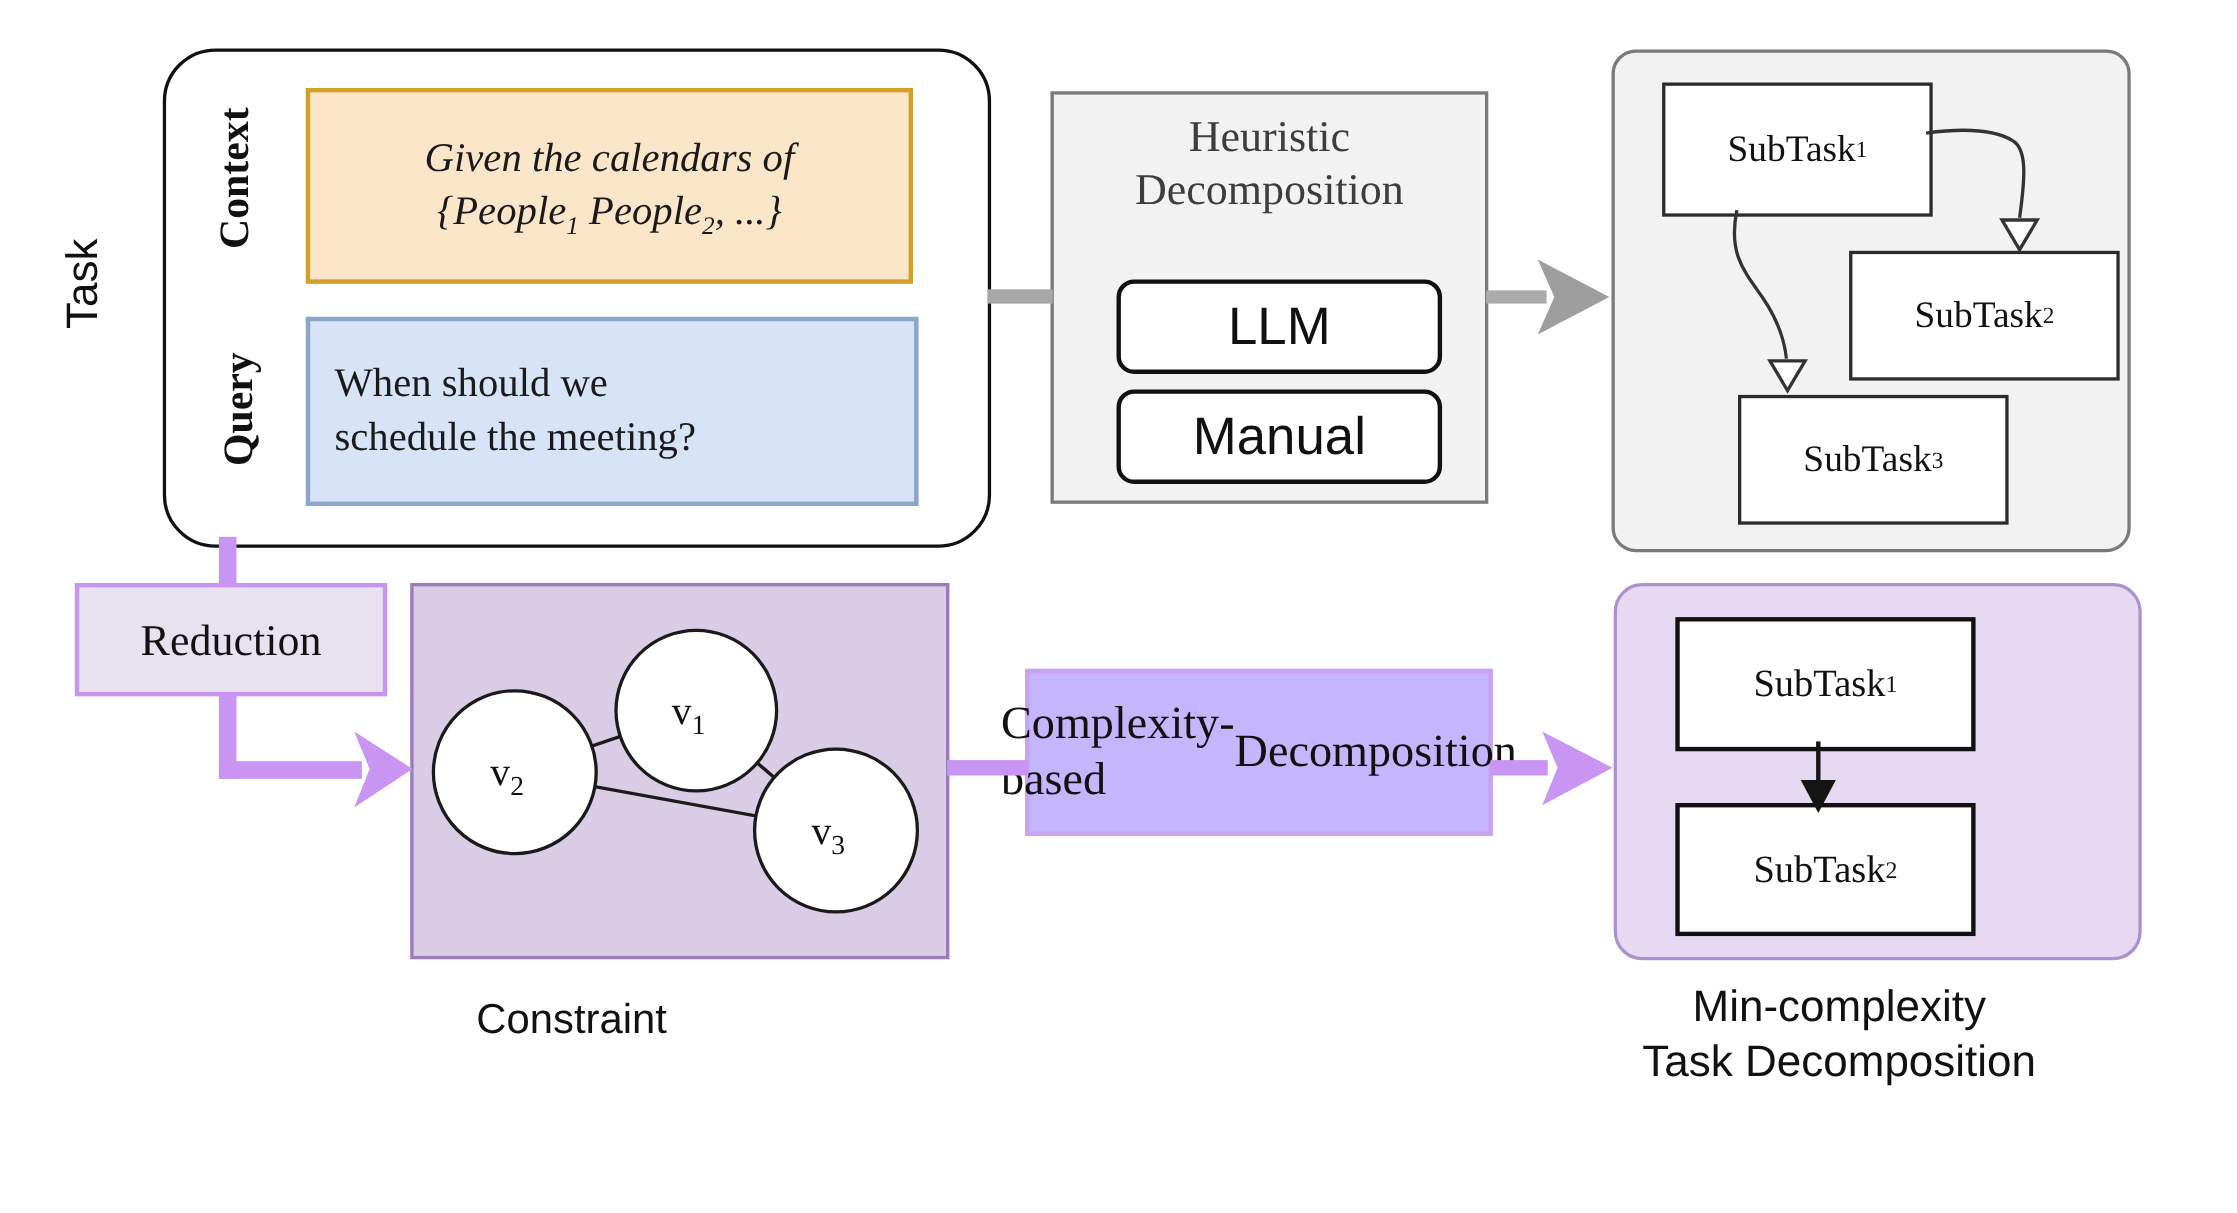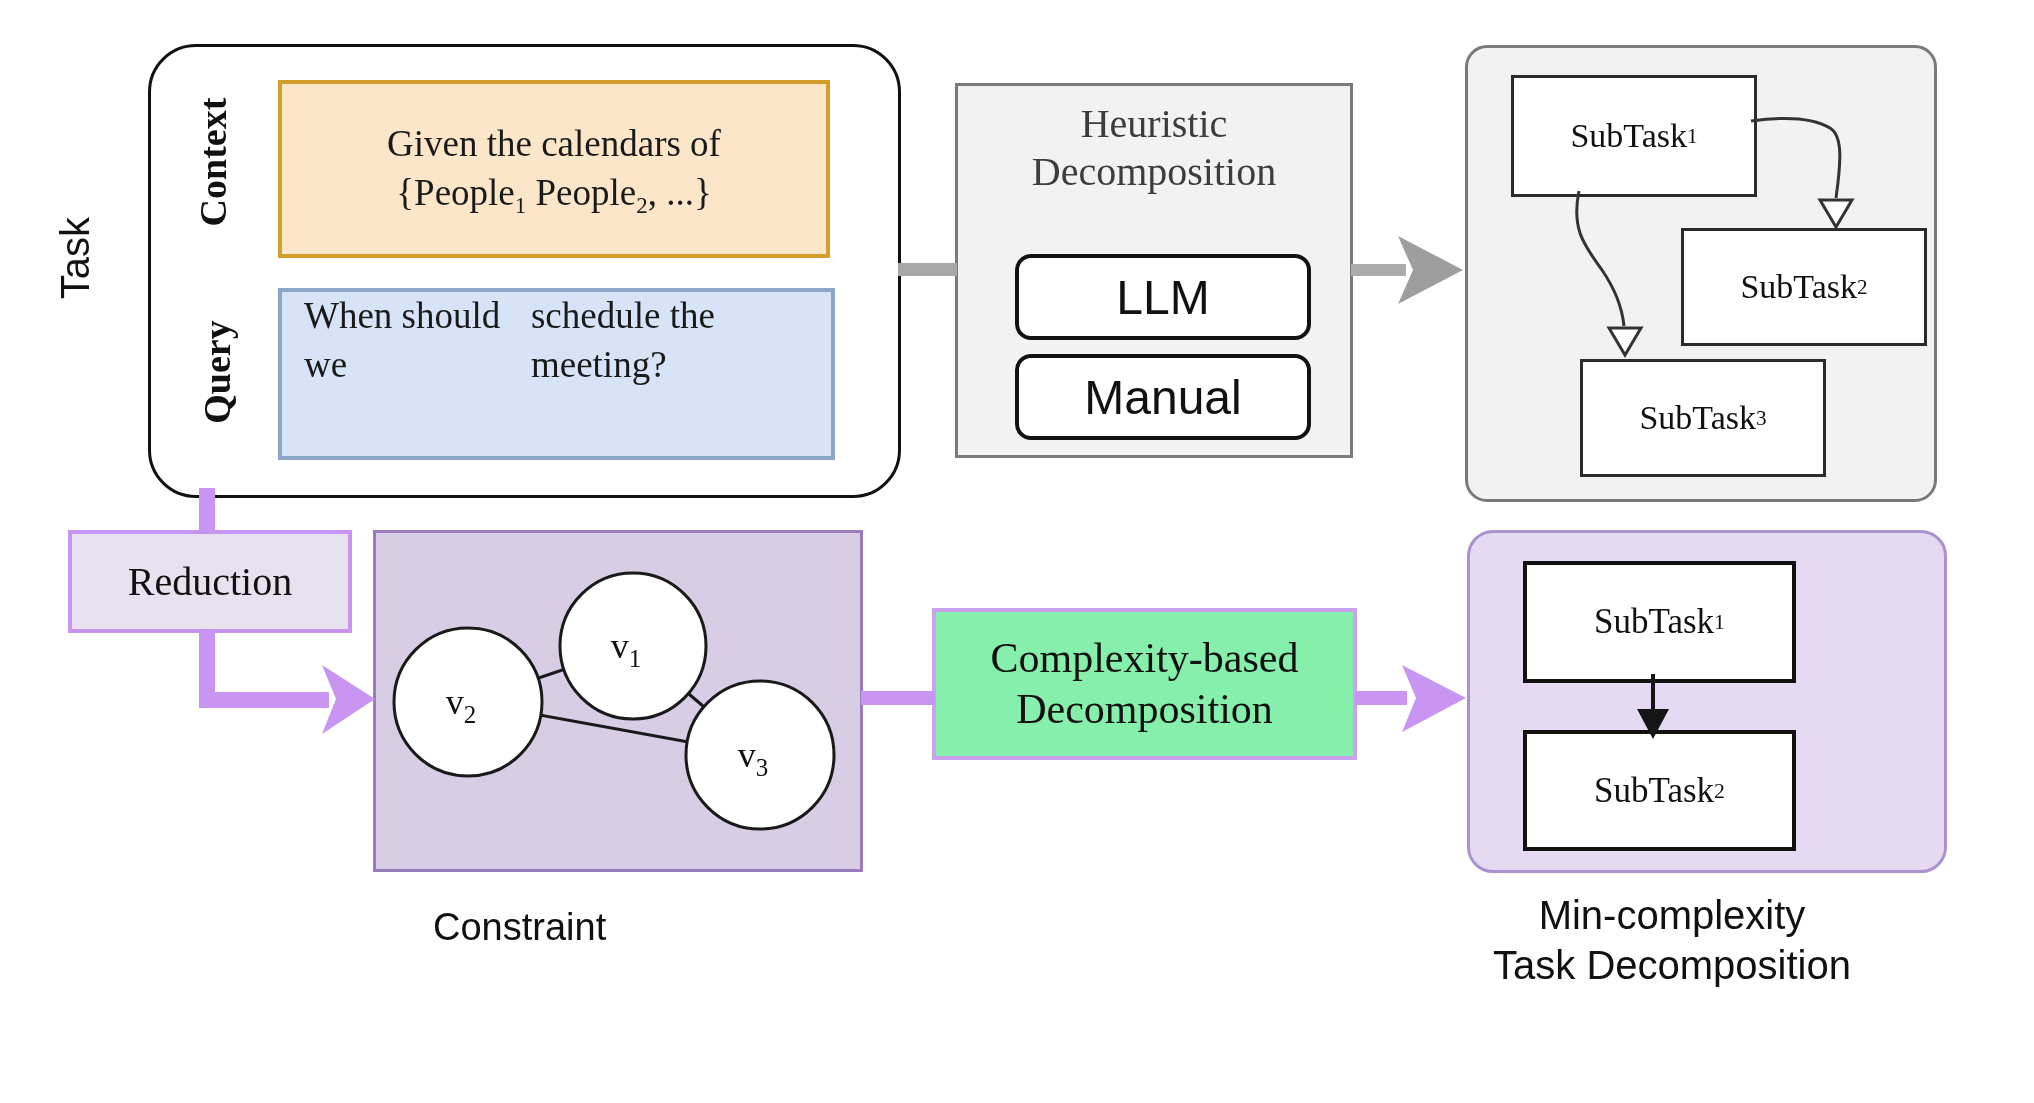--- a/index.html
+++ b/index.html
@@ -14,23 +14,23 @@
   
   .task-panel{left:148px;top:44px;width:753px;height:454px;background:#fff;
               border:3px solid #111;border-radius:48px;}
   .task-label{left:-25px;top:233px;width:200px;height:50px;line-height:50px;
               font-family:"Liberation Sans", sans-serif;font-size:40px;color:#111;}
   .context-label{left:113px;top:137px;width:200px;height:50px;line-height:50px;
               font-weight:bold;font-size:38px;color:#111;}
   .query-label{left:117px;top:347px;width:200px;height:50px;line-height:50px;
               font-weight:bold;font-size:38px;color:#111;}
   .context-box{left:278px;top:80px;width:552px;height:178px;background:#fce6c9;
-              border:4px solid #d2a02a;flex-direction:column;font-size:37px;color:#1a1a1a;line-height:1.32;}
+              border:4px solid #d2a02a;flex-direction:column;font-size:37px;color:#1a1a1a;line-height:1.32;font-style:italic;}
   .query-box{left:278px;top:288px;width:557px;height:172px;background:#d7e3f6;
-              border:4px solid #8ca6ca;display:flex;flex-direction:row;justify-content:center;
+              border:4px solid #8ca6ca;display:flex;flex-direction:column;justify-content:center;
               padding-left:22px;font-size:37px;color:#1a1a1a;line-height:1.32;}
 
   
   .heuristic-panel{left:955px;top:83px;width:398px;height:375px;background:#f2f2f2;
               border:3px solid #7a7a7a;}
   .heuristic-title{position:absolute;left:0;top:14px;width:100%;text-align:center;
               font-size:40px;color:#3d3d3d;line-height:48px;}
   .pill-btn{position:absolute;left:57px;width:288px;height:78px;background:#fff;
               border:4px solid #111;border-radius:16px;
               font-family:"Liberation Sans", sans-serif;font-size:48px;color:#111;}
@@ -46,22 +46,22 @@
   .st2{left:213px;top:180px;width:240px;height:112px;}
   .st3{left:112px;top:311px;width:240px;height:112px;}
 
   
   .reduction-box{left:68px;top:530px;width:284px;height:103px;background:#e8e1f0;
               border:4px solid #c795ef;font-size:40px;color:#111;}
   .constraint-panel{left:373px;top:530px;width:490px;height:342px;background:#d9cde5;
               border:3px solid #9b7cba;}
   .constraint-caption{left:433px;top:903px;width:400px;
               font-family:"Liberation Sans", sans-serif;font-size:38px;color:#111;line-height:48px;}
-  .complexity-box{left:932px;top:608px;width:425px;height:152px;background:#86efac;
-              border:4px solid #c9a3f0;flex-direction:column;font-size:42px;color:#111;line-height:1.22;}
+  .complexity-box{left:932px;top:608px;width:425px;height:152px;background:#c4b5fd;
+              border:4px solid #c9a3f0;flex-direction:row;font-size:42px;color:#111;line-height:1.22;}
 
   
   .minc-panel{left:1467px;top:530px;width:480px;height:343px;background:#e5daf1;
               border:3px solid #ab92cf;border-radius:26px;}
   .minc-box{position:absolute;left:53px;width:265px;height:114px;background:#fff;
               border:4px solid #111;font-size:35px;color:#111;}
   .mst1{top:28px;}
   .mst2{top:197px;height:113px;}
   .minc-caption{left:1422px;top:890px;width:500px;text-align:center;
               font-family:"Liberation Sans", sans-serif;font-size:40px;color:#111;line-height:50px;}

